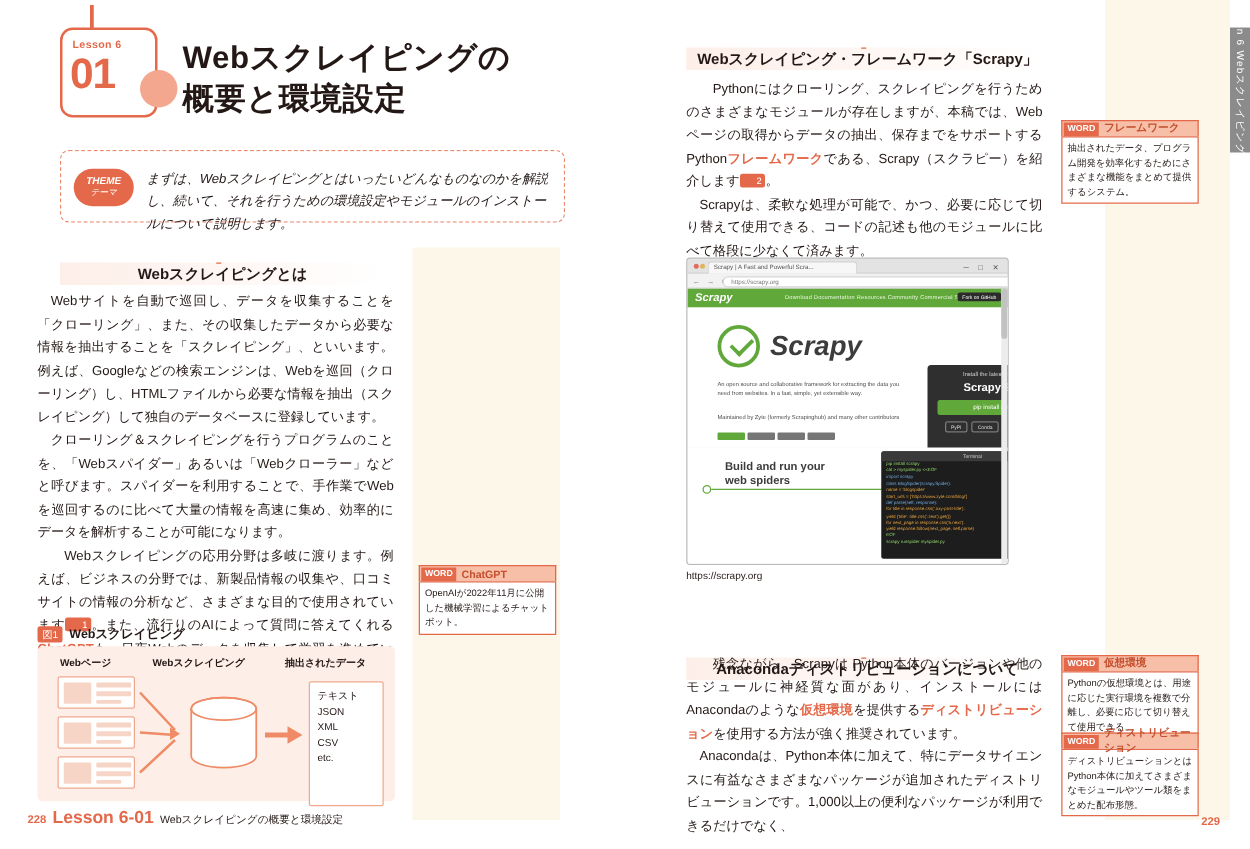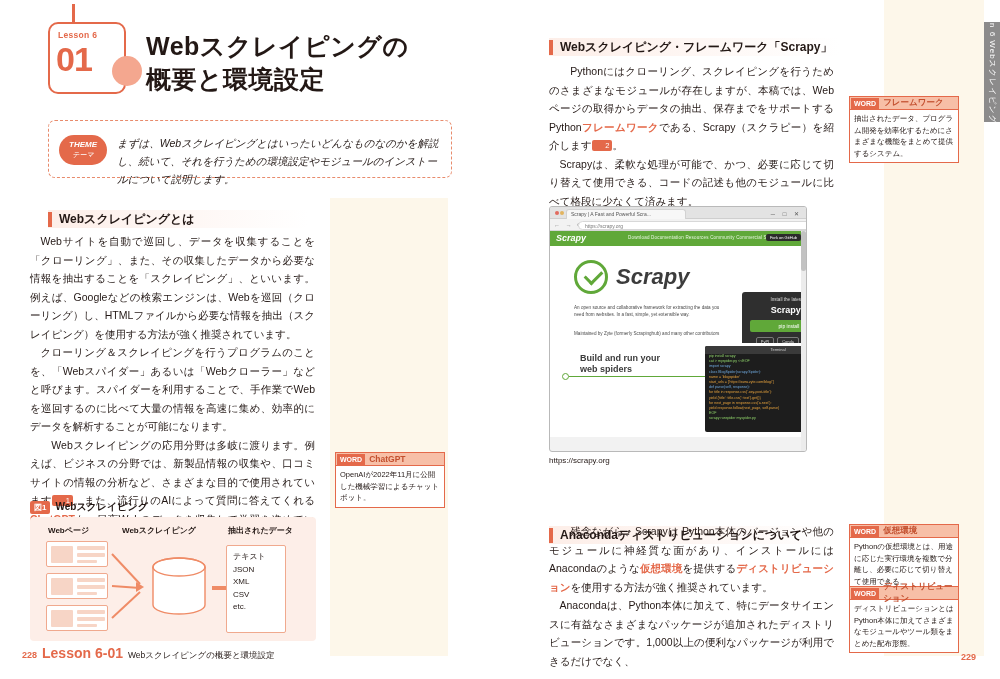--- a/index.html
+++ b/index.html
@@ -58,39 +58,39 @@
   .theme-tag .t2 { display:block; font-size:7px; line-height:9px; }
   .theme-text {
     position:absolute; left:68px; top:13px; width:325px;
     font-size:10.5px; line-height:18px; color:#231815;
   }
 
   
   .sec-head {
     position:absolute; height:18px;
     background:linear-gradient(to right, #fdeee8, #ffffff);
-    display:flex; align-items:center;
+    display:flex; align-items:center;flex-direction:column;
   }
   .sec-head .bar { width:4px; height:15px; background:#e4694a; margin-right:7px; }
   .sec-head .txt { font-size:12px; font-weight:bold; color:#231815; }
 
   
   .body-col { position:absolute; font-size:10.5px; line-height:18.5px; color:#231815; text-align:justify; }
   .body-col p { margin:0 0 0 0; text-indent:1em; }
   .body-col p + p { margin-top:0px; }
   .kw { color:#e4694a; font-weight:bold; }
   .num-ref {
     display:inline-block; background:#e4694a; color:#fff; font-size:7.5px;
     padding:0 3px; border-radius:2px; vertical-align:1.5px; line-height:11px;
   }
 
   
   .fig-cap { position:absolute; display:flex; align-items:center; }
   .fig-cap .tag {
-    background:#e4694a; color:#fff; font-size:8px; font-weight:bold; padding:1px 4px; border-radius:2px; margin-right:5px;
+    background:#e4694a; color:#fff; font-size:8px; font-weight:normal; padding:1px 4px; border-radius:2px; margin-right:5px;
   }
   .fig-cap .cap-txt { font-size:10px; font-weight:bold; color:#231815; }
 
   
   .word-box { position:absolute; width:110px; }
   .word-head {
     height:13px; background:#f7bfa7; border:1px solid #e4694a; border-bottom:none;
     display:flex; align-items:center;
   }
   .word-head .wtag {
@@ -183,21 +183,21 @@
   .install-panel {
     position:absolute; right:8px; top:46px; width:110px; height:74px; background:#2f2f2f; border-radius:3px; color:#fff;
   }
   .install-panel .ip-t { font-size:4.6px; text-align:center; padding-top:5px; color:#d8d8d8; }
   .install-panel .ip-v { font-size:9px; font-weight:bold; text-align:center; padding-top:3px; }
   .install-panel .ip-cmd {
     margin:5px 8px 0; background:#60a839; color:#fff; font-size:5px; border-radius:2px; text-align:center; padding:3px 0;
   }
   .install-panel .ip-btns { display:flex; gap:3px; justify-content:center; margin-top:5px; }
   .install-panel .ip-btns b { font-size:4px; font-weight:normal; border:1px solid #7a7a7a; border-radius:2px; padding:1px 4px; color:#ddd; }
-  .build-sec { position:absolute; left:0; top:136px; width:310px; height:94px; background:#fff; }
+  .build-sec { position:absolute; left:0; top:151px; width:310px; height:94px; background:#fff; }
   .build-title { position:absolute; left:30px; top:10px; font-size:9px; font-weight:bold; color:#3c3c3c; line-height:11px; }
   .build-dot { position:absolute; left:12px; top:30px; width:7px; height:7px; border-radius:50%; border:1.5px solid #60a839; background:#fff; }
   .build-line { position:absolute; left:19px; top:33px; width:140px; height:1px; background:#60a839; }
   .code-block {
     position:absolute; left:155px; top:3px; width:146px; height:86px; background:#1d1d1d; border-radius:2px; overflow:hidden;
   }
   .code-block .cb-bar { height:8px; background:#3a3a3a; font-size:4px; color:#ccc; text-align:center; line-height:8px; }
   .code-block .cl { font-size:3.6px; line-height:5.2px; padding-left:4px; white-space:nowrap; }
   .c-g { color:#8fd36a; } .c-b { color:#6fa8dc; } .c-o { color:#e8a33d; } .c-w { color:#dcdcdc; }
   .br-scroll { position:absolute; right:0; top:24px; width:5px; height:222px; background:#ececec; }
@@ -237,21 +237,21 @@
       </div>
       <div class="theme-text">まずは、Webスクレイピングとはいったいどんなものなのかを解説し、続いて、それを行うための環境設定やモジュールのインストールについて説明します。</div>
     </div>
 
     <div class="sec-head" style="left:48px; top:210px; width:260px;">
       <span class="bar"></span>
       <span class="txt">Webスクレイピングとは</span>
     </div>
 
     <div class="body-col" style="left:30px; top:232px; width:285px;">
-      <p>Webサイトを自動で巡回し、データを収集することを「クローリング」、また、その収集したデータから必要な情報を抽出することを「スクレイピング」、といいます。例えば、Googleなどの検索エンジンは、Webを巡回（クローリング）し、HTMLファイルから必要な情報を抽出（スクレイピング）を使用する方法が強く推奨されています。</p>
+      <p>Webサイトを自動で巡回し、データを収集することを「クローリング」、また、その収集したデータから必要な情報を抽出することを「スクレイピング」、といいます。例えば、Googleなどの検索エンジンは、Webを巡回（クローリング）し、HTMLファイルから必要な情報を抽出（スクレイピング）して独自のデータベースに登録しています。</p>
       <p>クローリング＆スクレイピングを行うプログラムのことを、「Webスパイダー」あるいは「Webクローラー」などと呼びます。スパイダーを利用することで、手作業でWebを巡回するのに比べて大量の情報を高速に集め、効率的にデータを解析することが可能になります。</p>
       <p>
         　Webスクレイピングの応用分野は多岐に渡ります。例えば、ビジネスの分野では、新製品情報の収集や、口コミサイトの情報の分析など、さまざまな目的で使用されています<span class="num-ref">1</span>。また、流行りのAIによって質問に答えてくれる<span class="kw">ChatGPT</span>も、日夜Webのデータを収集して学習を進めています。
       </p>
     </div>
 
     <div class="word-box" style="left:335px; top:452px;">
       <div class="word-head">
         <span class="wtag">WORD</span>
         <span class="wname">ChatGPT</span>
@@ -299,21 +299,21 @@
         <ellipse cx="31" cy="12" rx="26" ry="9" fill="#ffffff" stroke="#ef8b66" stroke-width="1.4"></ellipse>
         <path d="M5,12 L5,50 A26,9 0 0,0 57,50 L57,12" fill="#ffffff" stroke="#ef8b66" stroke-width="1.4"></path>
         <ellipse cx="31" cy="12" rx="26" ry="9" fill="none" stroke="#ef8b66" stroke-width="1.4"></ellipse>
       </svg>
 
       <svg class="arrow" style="left:182px; top:62px; width:32px; height:18px;" viewBox="0 0 32 18">
         <path d="M0,9 L20,9" stroke="#ef8b66" stroke-width="4" fill="none"></path>
         <polygon points="30,9 18,2 18,16" fill="#ef8b66"></polygon>
       </svg>
 
-      <div class="datbox" style="left:196px; top:28px; width:60px; height:88px; white-space:pre-line;">テキスト
+      <div class="datbox" style="left:217px; top:28px; width:60px; height:100px; white-space:pre-line;">テキスト
 JSON
 XML
 CSV
 etc.</div>
     </div>
 
     <div class="footer-left">
       <span class="pg">228</span>
       <span class="ls">Lesson 6-01</span>
       <span class="ti">Webスクレイピングの概要と環境設定</span>

